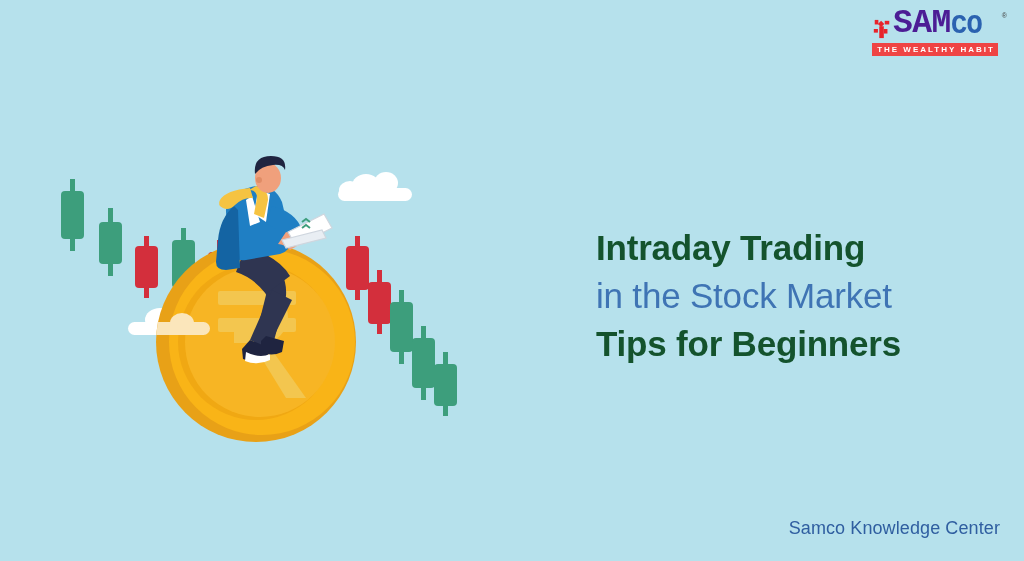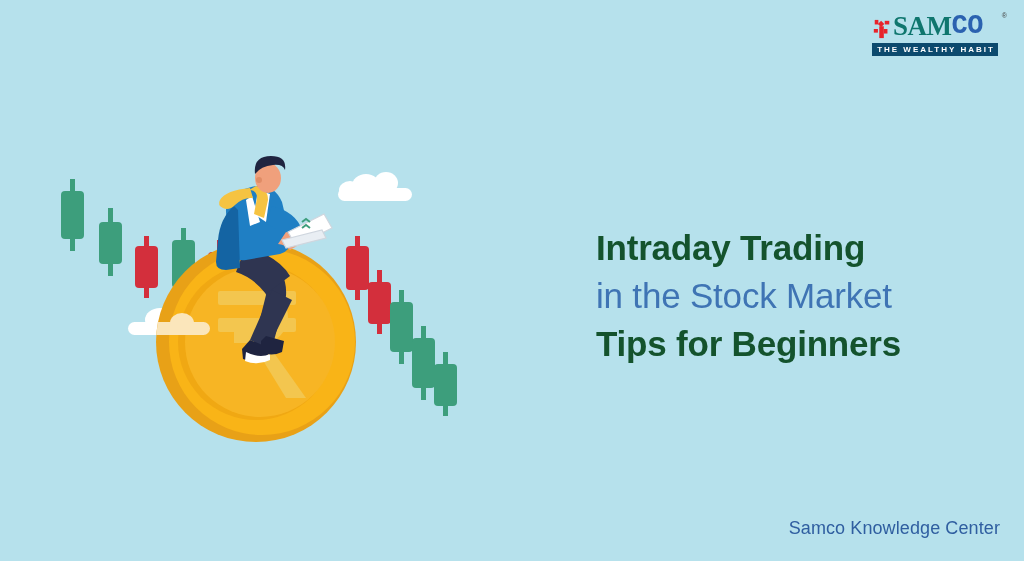--- a/index.html
+++ b/index.html
@@ -36,43 +36,43 @@
     line-height: 1;
     position: relative;
   }
   #logo-mark {
     width: 20px;
     height: 22px;
     margin-right: 1px;
     display: block;
   }
   .logo-sam {
-    font-size: 27px;
+    font-size: 33px;
     font-weight: 700;
     letter-spacing: -0.5px;
-    color: #0f766e;
-    font-family: Liberation Serif, serif;
+    color: #4c1d95;
+    font-family: Liberation Mono, monospace;
   }
   .logo-co {
     font-size: 27px;
     font-weight: 700;
     letter-spacing: -0.5px;
     color: #2b62b0;
     font-family: Liberation Mono, monospace;
   }
   .logo-reg {
     font-size: 7px;
     color: #444;
     position: absolute;
     top: -2px;
     right: -7px;
   }
   #logo-tagline {
     margin-top: 3px;
-    background: #0c4a6e;
+    background: #ef4444;
     color: #ffffff;
     font-size: 8px;
     font-weight: 700;
     letter-spacing: 2.0px;
     text-align: center;
     padding: 2px 0 2px 2px;
     width: 126px;
     box-sizing: border-box;
   }
 

